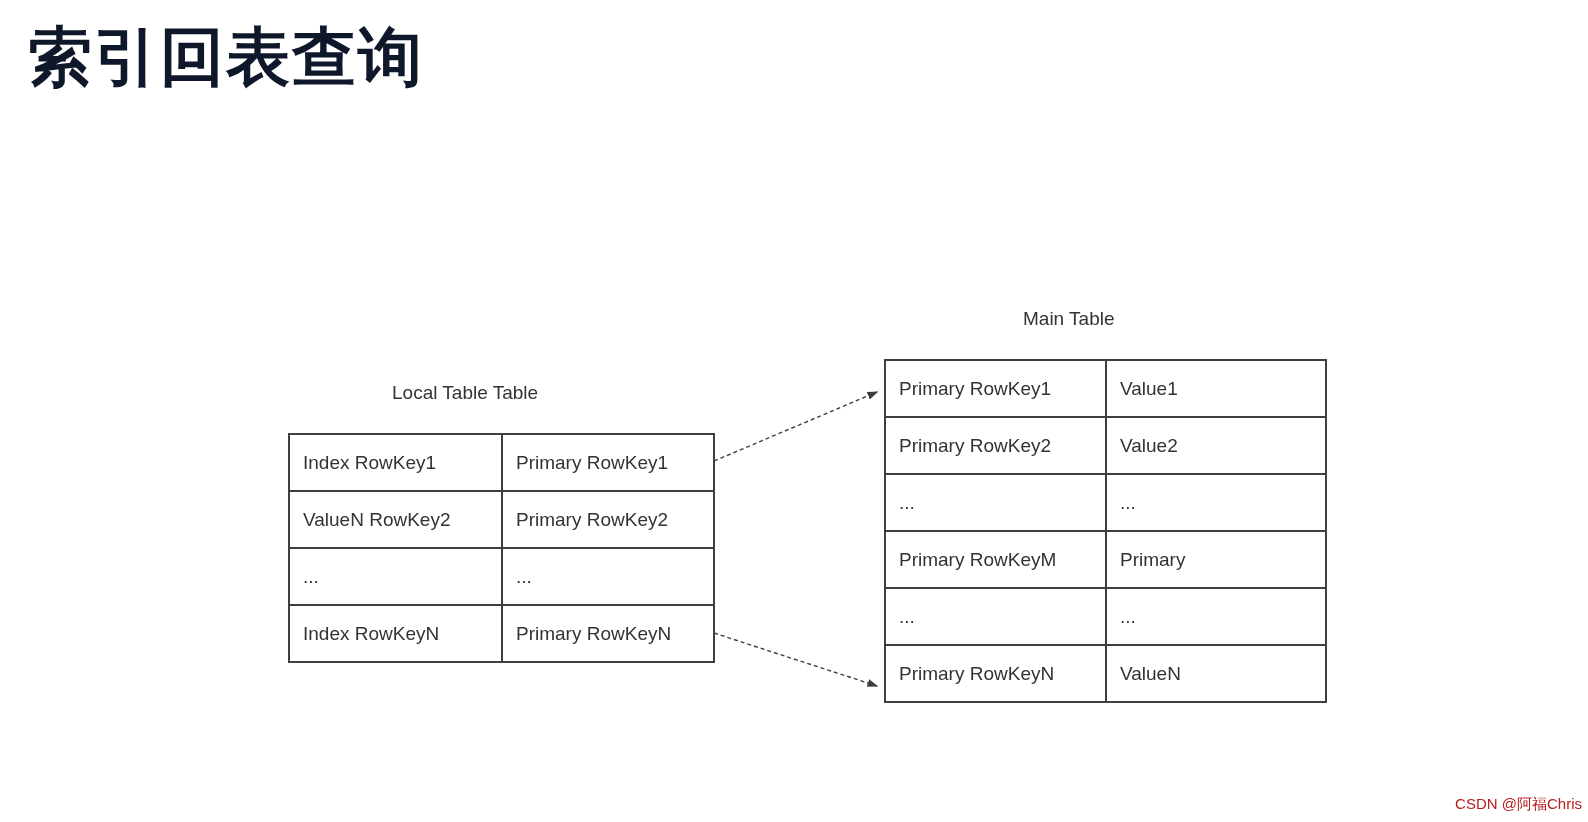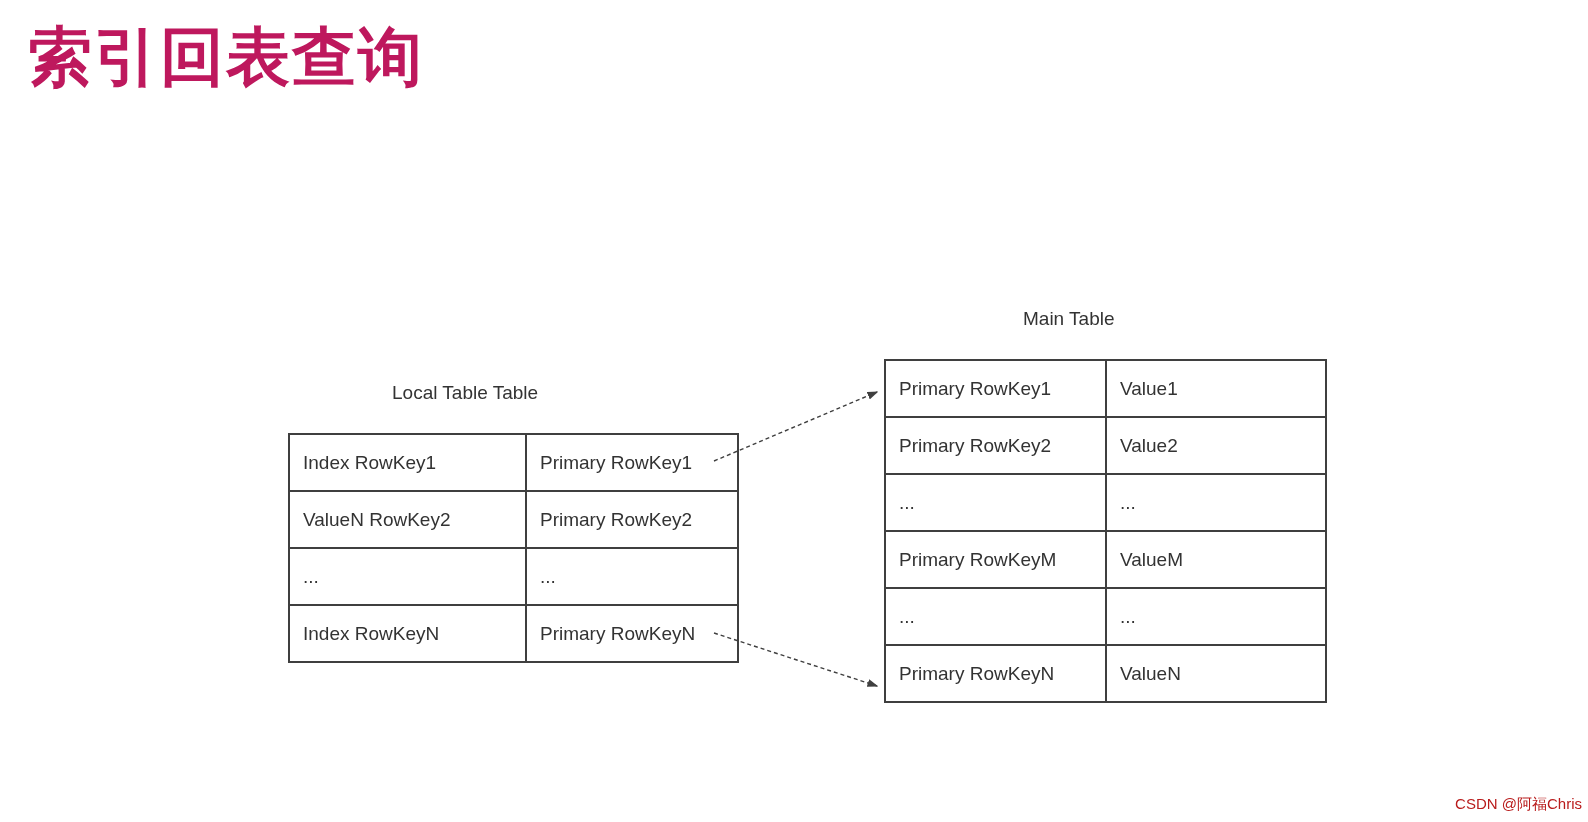--- a/index.html
+++ b/index.html
@@ -13,21 +13,21 @@
   }
   .page { position: absolute; inset: 0; background: #ffffff; }
 
   .page-title {
     position: absolute;
     left: 28px;
     top: 14px;
     font-size: 64px;
     font-weight: 700;
     letter-spacing: 2px;
-    color: #be185d;
+    color: #0f172a;
     white-space: nowrap;
   }
 
   .tbl-label {
     position: absolute;
     font-size: 19px;
     color: #333333;
     white-space: nowrap;
   }
   .local-label { left: 392px; top: 382px; }
@@ -44,21 +44,21 @@
     font-size: 19px;
     color: #333333;
     padding: 0 0 0 13px;
     vertical-align: middle;
     white-space: nowrap;
     overflow: hidden;
     margin-top: 12px;
   }
   table.local-tbl { left: 288px; top: 433px; width: 425px; }
   table.local-tbl td { height: 57px; }
-  table.local-tbl td.c0 { width: 237px; }
+  table.local-tbl td.c0 { width: 213px; }
   table.local-tbl td.c1 { width: 212px; }
 
   table.main-tbl { left: 884px; top: 359px; width: 441px; }
   table.main-tbl td { height: 57px; }
   table.main-tbl td.c0 { width: 221px; }
   table.main-tbl td.c1 { width: 220px; }
 
   svg.arrows {
     position: absolute;
     left: 0; top: 0;
@@ -116,21 +116,21 @@
     <tr>
       <td class="c0">Primary RowKey2</td>
       <td class="c1">Value2</td>
     </tr>
     <tr>
       <td class="c0">...</td>
       <td class="c1">...</td>
     </tr>
     <tr>
       <td class="c0">Primary RowKeyM</td>
-      <td class="c1">ValueM</td>
+      <td class="c1">Primary</td>
     </tr>
     <tr>
       <td class="c0">...</td>
       <td class="c1">...</td>
     </tr>
     <tr>
       <td class="c0">Primary RowKeyN</td>
       <td class="c1">ValueN</td>
     </tr>
   </tbody>

